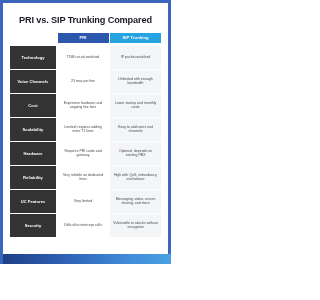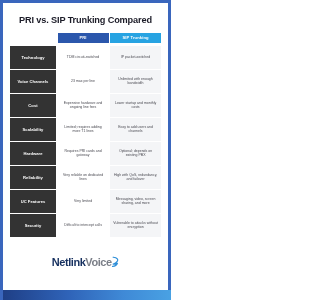--- a/index.html
+++ b/index.html
@@ -13,21 +13,21 @@
 
   body {
     font-family: "Liberation Sans", sans-serif;
     background: #ffffff;
   }
 
   
   .infographic {
     position: relative;
     width: 171px;
-    height: 300px;
+    height: 264px;
     background: #ffffff;
     border-left: 3px solid #3a66bd;
     border-right: 3px solid #3a66bd;
     border-top: 3px solid #3a66bd;
     display: flex;
     flex-direction: column;
   }
 
   .inner {
     flex: 1 1 auto;
@@ -217,27 +217,18 @@
       </div>
 
       <div class="row">
         <div class="label-cell">Security</div>
         <div class="data-cell data-pri">Difficult to intercept calls</div>
         <div class="data-cell data-sip">Vulnerable to attacks without encryption</div>
       </div>
 
     </div>
 
-    <div class="footer">
-      <div class="logo">
-        <span class="logo-netlink">Netlink</span>
-          <span class="logo-voice">Voice</span>
-          <span class="logo-swoosh"><svg width="7" height="11" viewBox="0 0 7 11">
-              <path d="M1.2 1.2 C5.6 1.6, 6.4 3.6, 5.2 5.4 C4.2 6.9, 2.4 7.7, 0.8 8.2 C2.6 8.4, 4.6 8.0, 5.6 7.0 C4.9 8.9, 2.8 10.2, 0.5 10.4" fill="none" stroke="#2f8fd8" stroke-width="1.15" stroke-linecap="round"></path>
-            </svg></span>
-      </div>
-    </div>
 
   </div>
 
   <div class="bottom-bar"></div>
 
 </div>
 
 </body></html>

